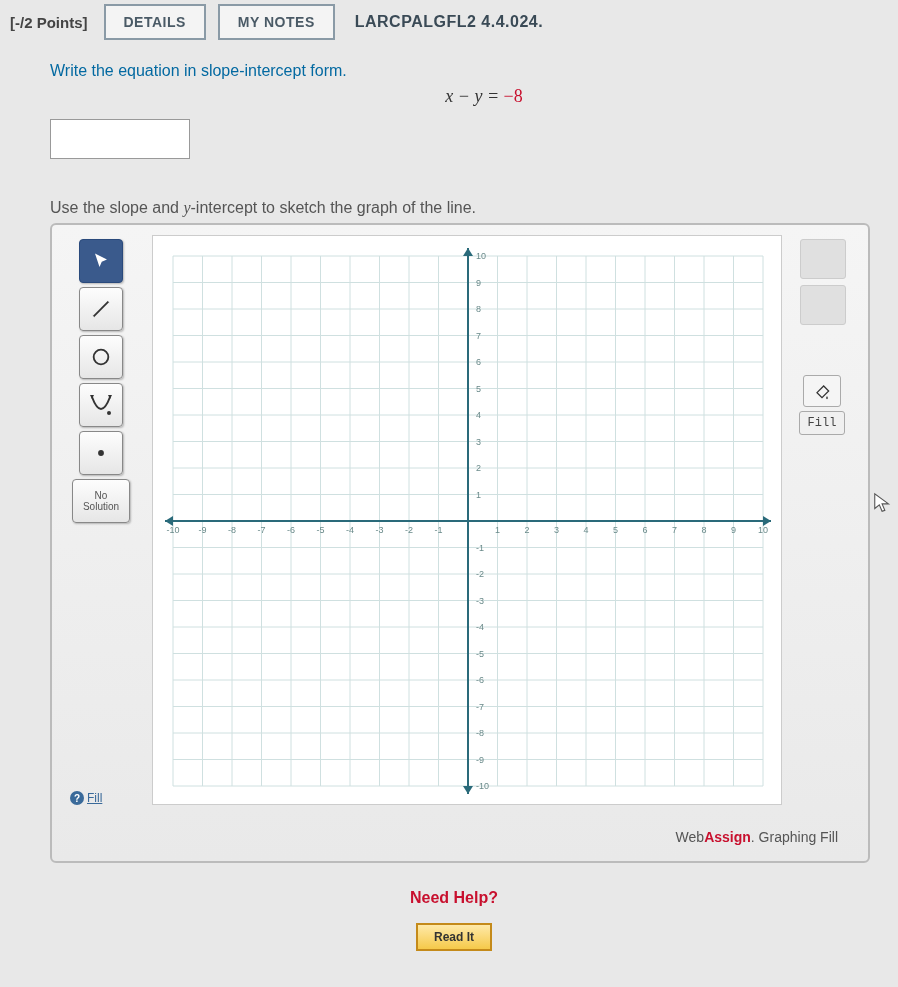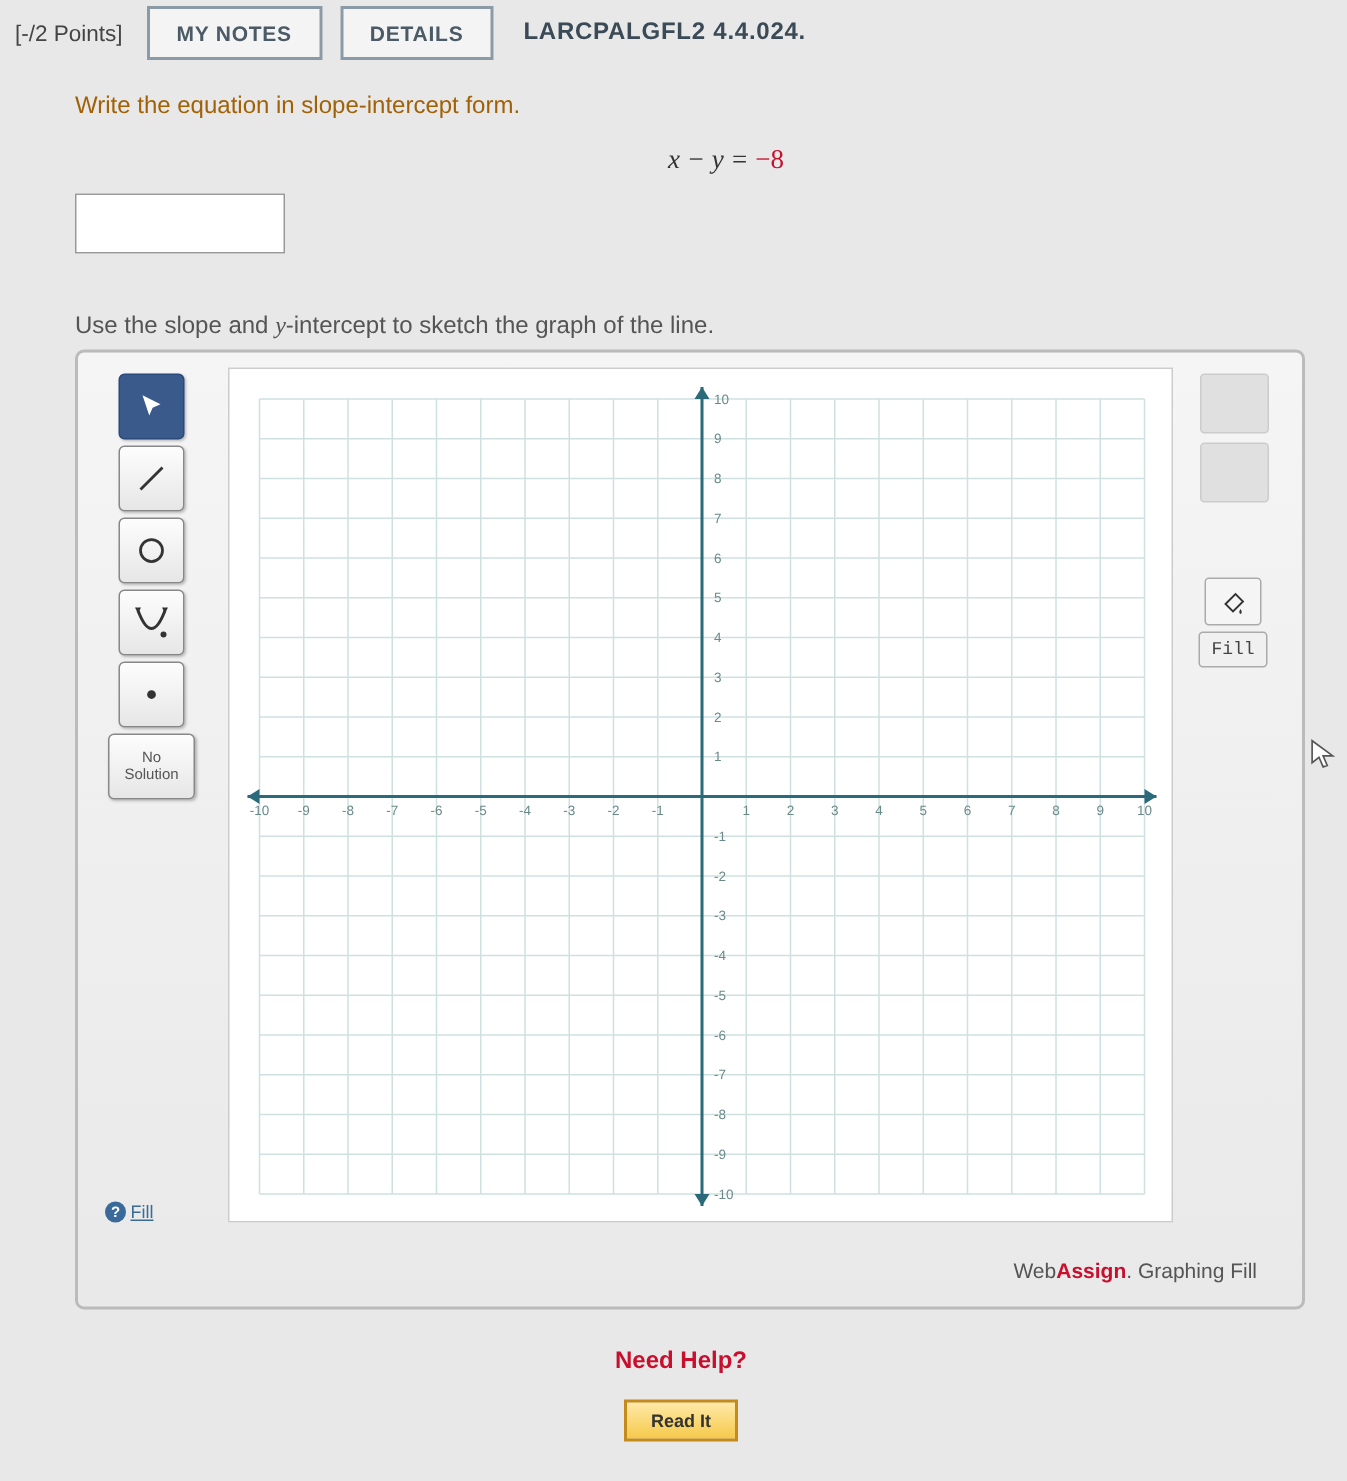--- a/index.html
+++ b/index.html
@@ -11,21 +11,21 @@
   overflow: hidden;
   color: #333;
 }
 .header {
   display: flex;
   align-items: center;
   gap: 12px;
   padding: 4px 10px 12px 10px;
 }
 .points {
-  font-weight: normal;
+  font-weight: bold;
   color: #444;
   font-size: 15px;
   padding-right: 4px;
 }
 .hbtn {
   border: 2px solid #8a9aa6;
   background: #f4f4f4;
   color: #4a5a66;
   font-weight: bold;
   padding: 8px 18px;
@@ -36,23 +36,23 @@
   font-weight: bold;
   color: #3a4a56;
   font-size: 16px;
   letter-spacing: 0.5px;
   margin-left: 8px;
 }
 .content {
   padding: 10px 40px 0 50px;
 }
 .prompt1 {
-  color: #a16207;
+  color: #0369a1;
   font-size: 16px;
-  margin-bottom: 16px;
+  margin-bottom: 6px;
 }
 .equation {
   font-family: 'Times New Roman', serif;
   font-style: italic;
   font-size: 18px;
   color: #333;
   margin-left: 60px;
   margin-bottom: 12px;
   text-align: center;
 }
@@ -208,22 +208,22 @@
   width: 22px; height: 26px;
   pointer-events: none;
 }
 svg text { font-family: Arial; }
 </style>
 </head>
 <body>
 
 <div class="header">
   <span class="points">[-/2 Points]</span>
+  <button class="hbtn">DETAILS</button>
   <button class="hbtn">MY NOTES</button>
-  <button class="hbtn">DETAILS</button>
   <span class="assign">LARCPALGFL2 4.4.024.</span>
 </div>
 
 <div class="content">
   <div class="prompt1">Write the equation in slope-intercept form.</div>
   <div class="equation">
     <span>x − y = </span><span class="neg8">−8</span>
   </div>
   <input class="answer-box" type="text" style="">
 

